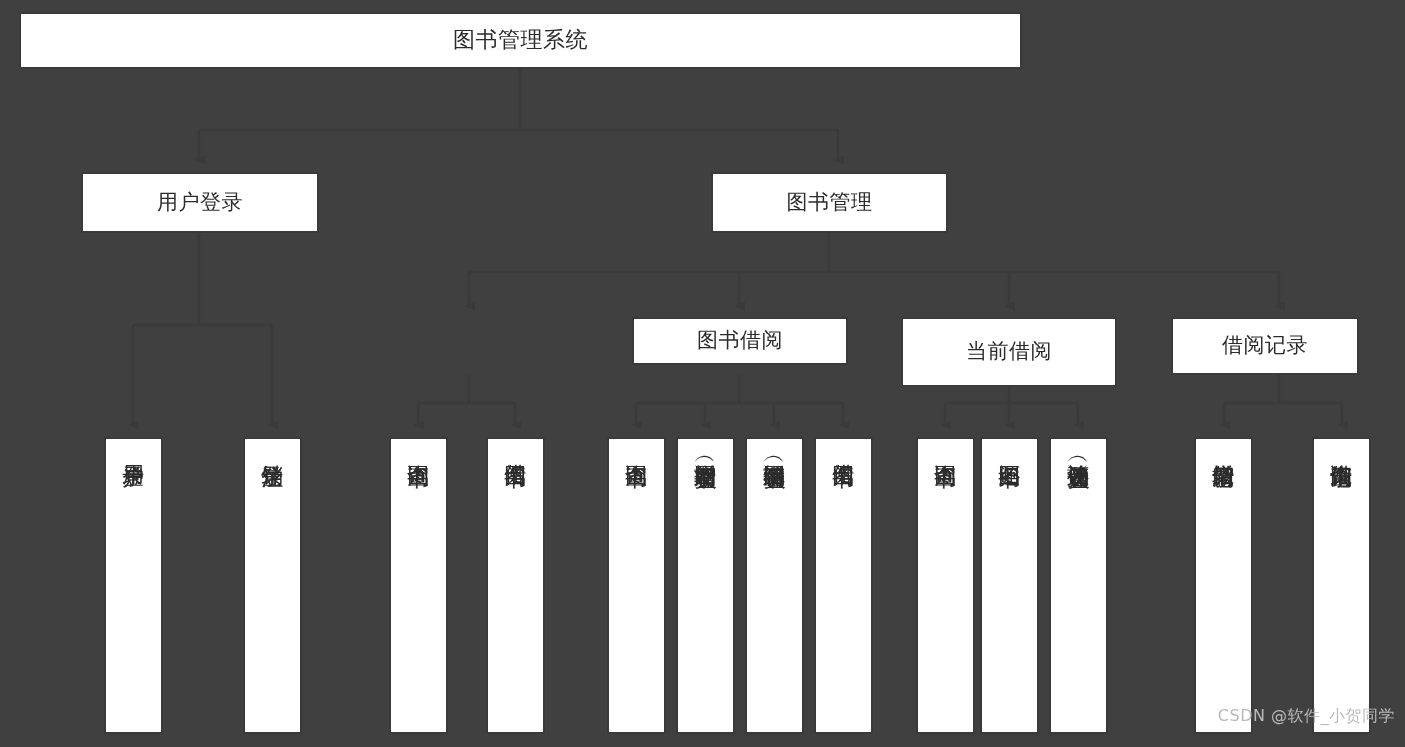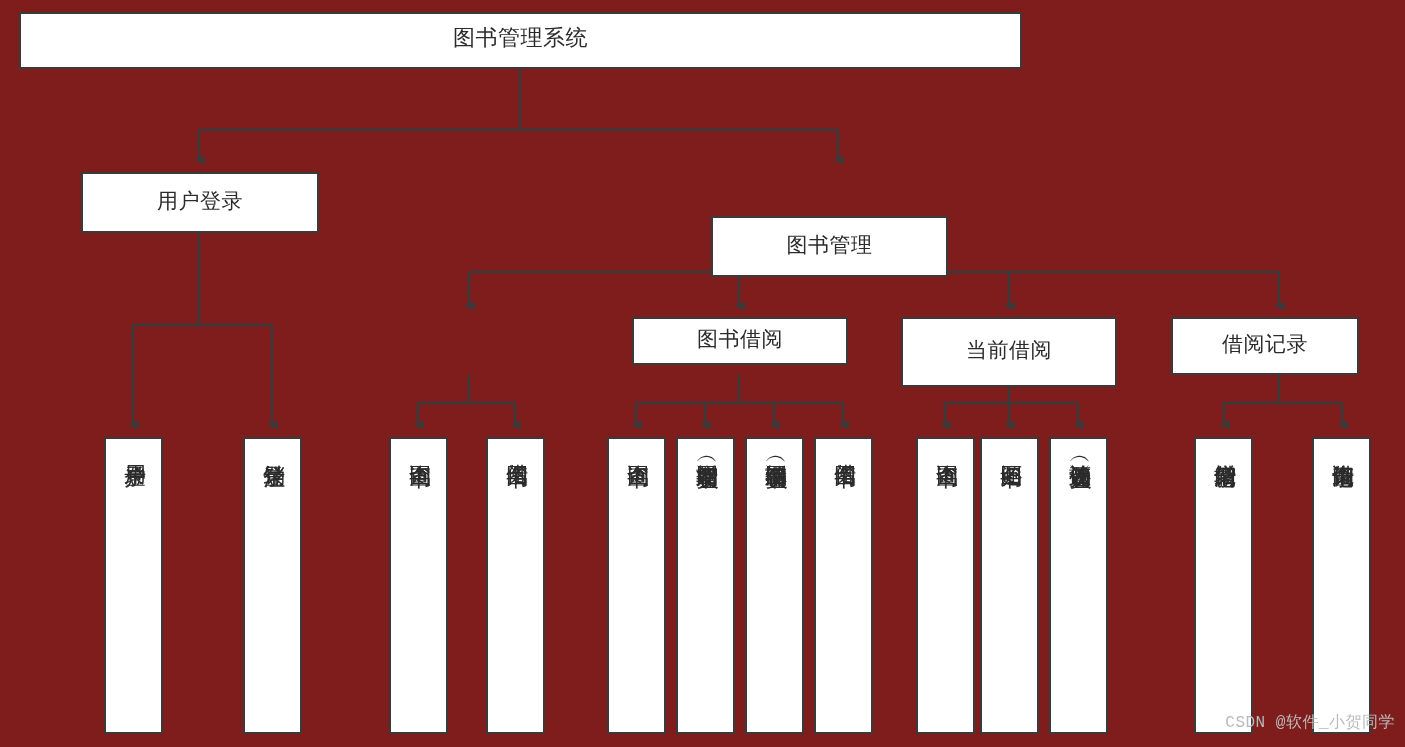--- a/index.html
+++ b/index.html
@@ -7,23 +7,22 @@
     padding: 0;
     background: #ffffff;
   }
   body {
     font-family: "DejaVu Sans", "Liberation Sans", sans-serif;
   }
   #canvas {
     position: relative;
     width: 1405px;
     height: 747px;
-    background: #7f1d1d;
+    background: #404040;
     overflow: hidden;
-    font-family: Liberation Mono, monospace;
   }
   svg#edges {
     position: absolute;
     left: 0;
     top: 0;
     width: 1405px;
     height: 747px;
     pointer-events: none;
   }
   .node {
@@ -55,21 +54,21 @@
     text-align: left;
   }
   .node.vert span {
     writing-mode: vertical-rl;
     text-orientation: upright;
     white-space: normal;
   }
   #watermark {
     position: absolute;
     right: 10px;
-    bottom: 14px;
+    bottom: 20px;
     font-size: 16px;
     color: #b9b9b9;
     letter-spacing: 0.5px;
     white-space: nowrap;
   }
 </style>
 </head>
 <body>
 
 <div id="canvas">
@@ -124,21 +123,21 @@
     </g>
   </svg>
 
   <div class="node horiz root" style="left:19px; top:12px; width:1003px; height:57px;">
     <span>图书管理系统</span>
   </div>
 
   <div class="node horiz" style="left:81px; top:172px; width:238px; height:61px;">
     <span>用户登录</span>
   </div>
-  <div class="node horiz" style="left:711px; top:172px; width:237px; height:61px;margin-top:44px;">
+  <div class="node horiz" style="left:711px; top:172px; width:237px; height:61px;">
     <span>图书管理</span>
   </div>
 
   <div class="node horiz" style="left:632px; top:317px; width:216px; height:48px;">
     <span>图书借阅</span>
   </div>
   <div class="node horiz" style="left:901px; top:317px; width:216px; height:70px;">
     <span>当前借阅</span>
   </div>
   <div class="node horiz" style="left:1171px; top:317px; width:188px; height:58px;">

